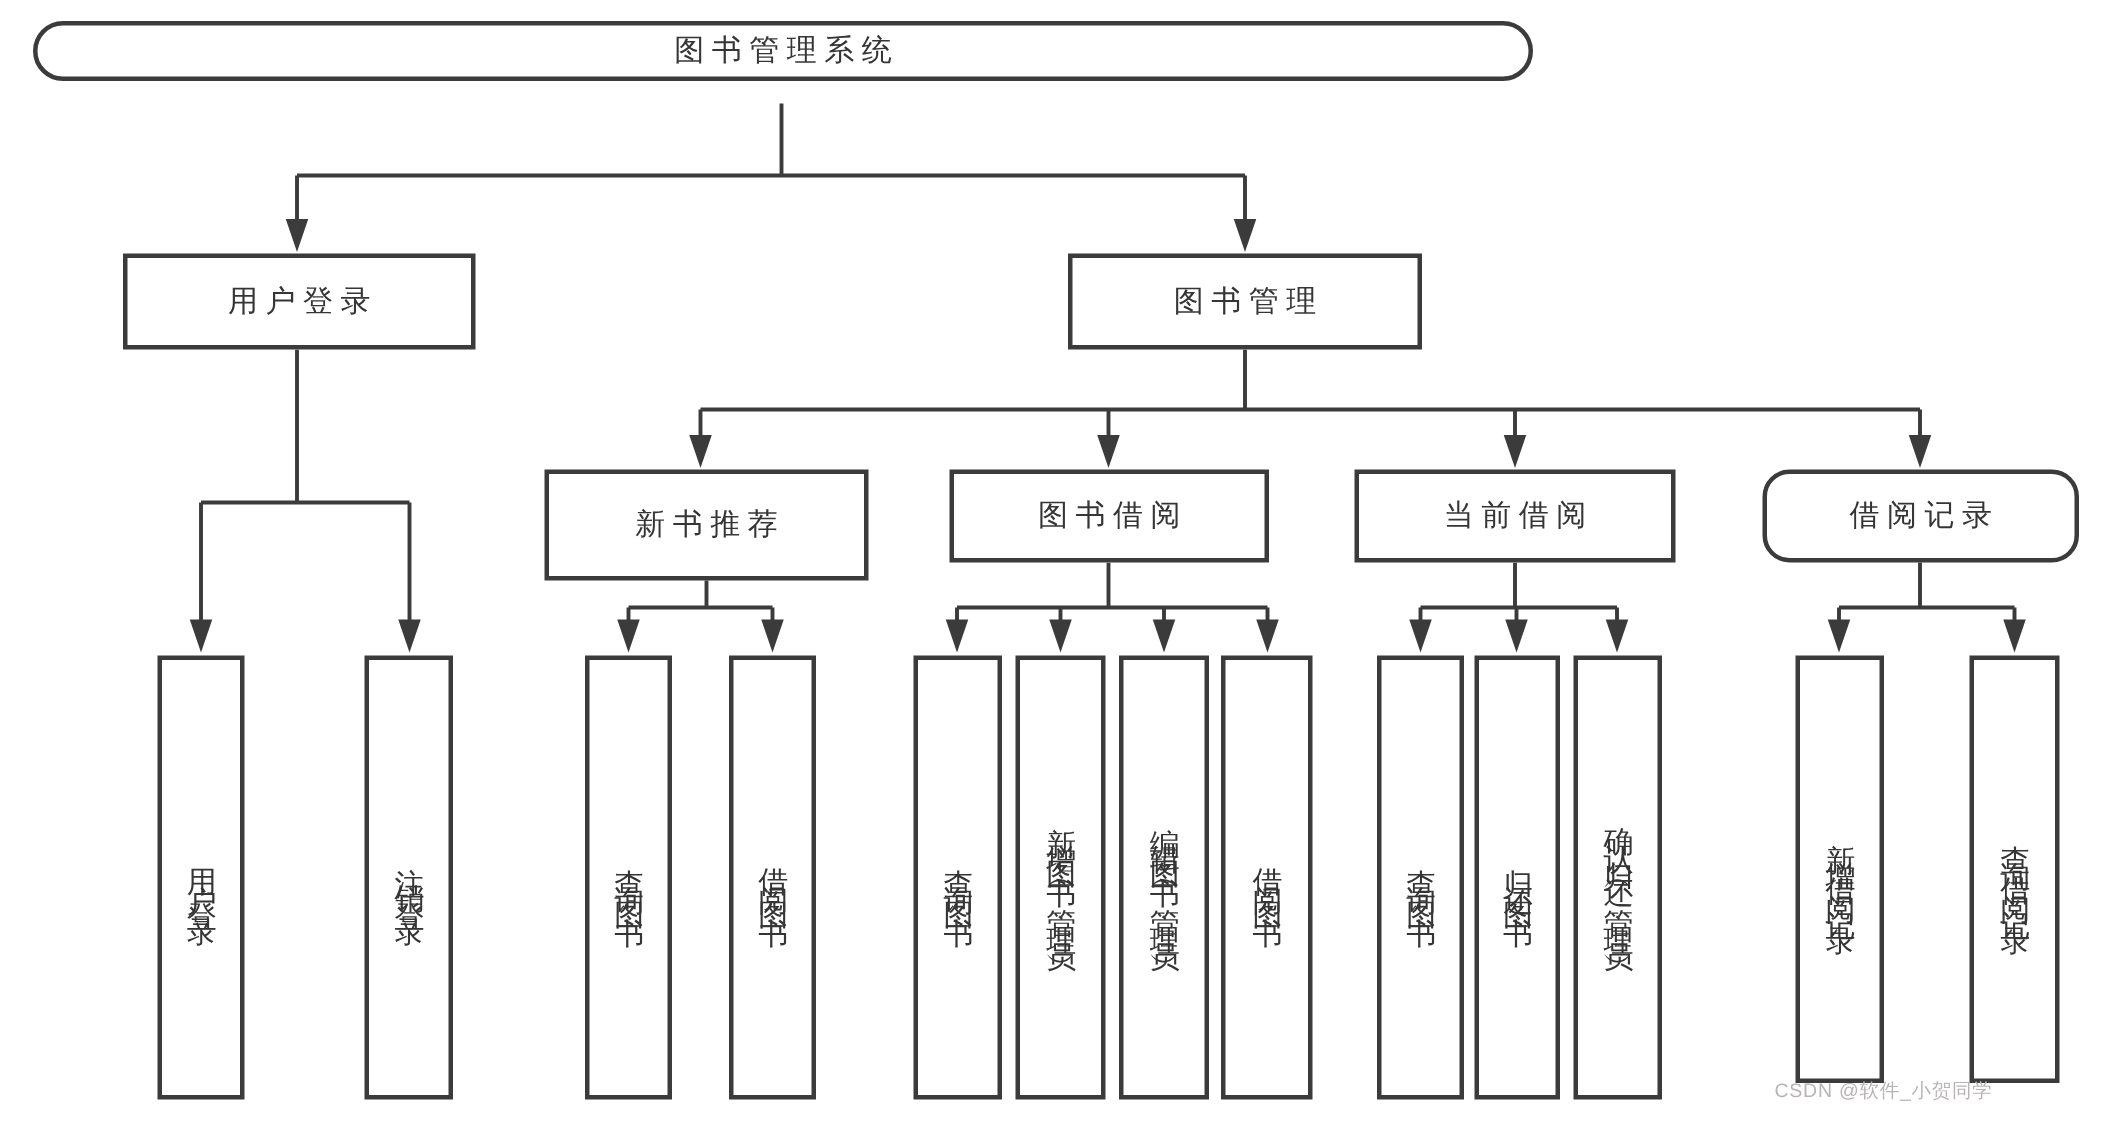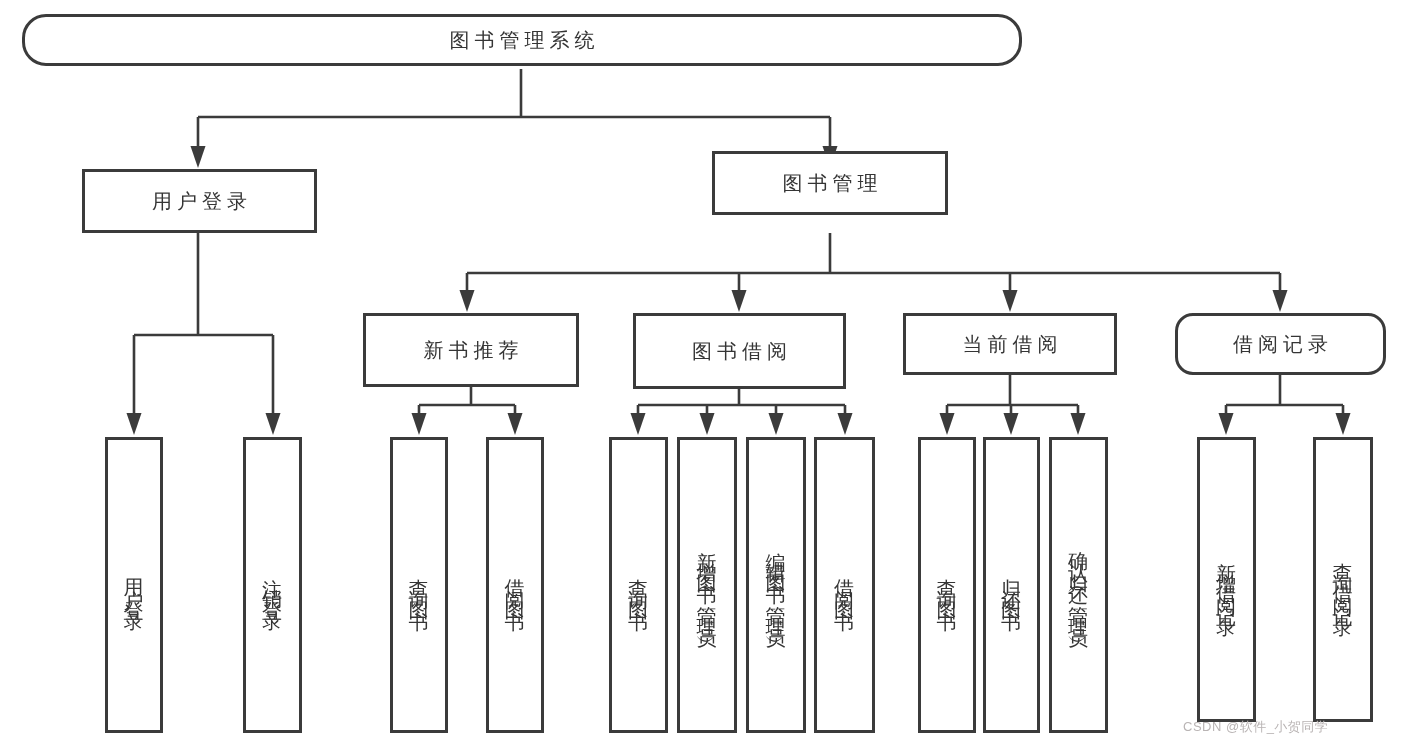--- a/index.html
+++ b/index.html
@@ -30,27 +30,27 @@
     align-items: center;
     justify-content: center;
     color: #353535;
     font-size: 20px;
     letter-spacing: 5px;
     text-indent: 5px;
     line-height: 1;
     white-space: nowrap;
   }
   
-  .n-root  { left: 22px;  top: 14px;  width: 1000px; height: 52px; border-radius: 24px; }
+  .n-root  { left: 22px;  top: 14px;  width: 1000px; height: 40px; border-radius: 24px; }
   
   .n-l2a   { left: 82px;  top: 169px; width: 235px;  height: 64px; }
-  .n-l2b   { left: 712px; top: 151px; width: 236px;  height: 64px; }
+  .n-l2b   { left: 712px; top: 169px; width: 236px;  height: 64px; }
   
   .n-l3a   { left: 363px;  top: 313px; width: 216px; height: 74px; }
-  .n-l3b   { left: 633px;  top: 313px; width: 213px; height: 76px; }
+  .n-l3b   { left: 633px;  top: 313px; width: 213px; height: 62px; }
   .n-l3c   { left: 903px;  top: 313px; width: 214px; height: 62px; }
   .n-l3d   { left: 1175px; top: 313px; width: 211px; height: 62px; border-radius: 18px; }
   
   .vnode {
     writing-mode: vertical-rl;
     text-orientation: mixed;
     letter-spacing: 11px;
     text-indent: 0;
     font-size: 20px;
     top: 437px;

